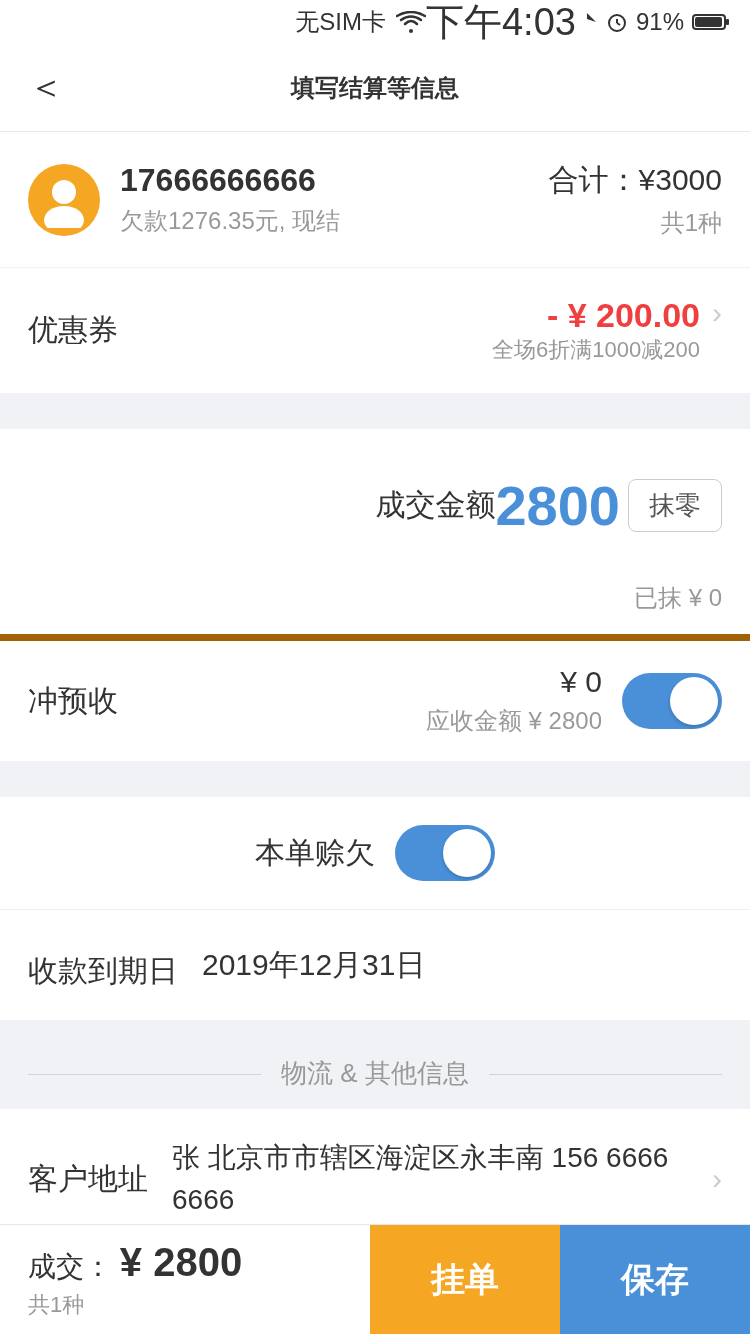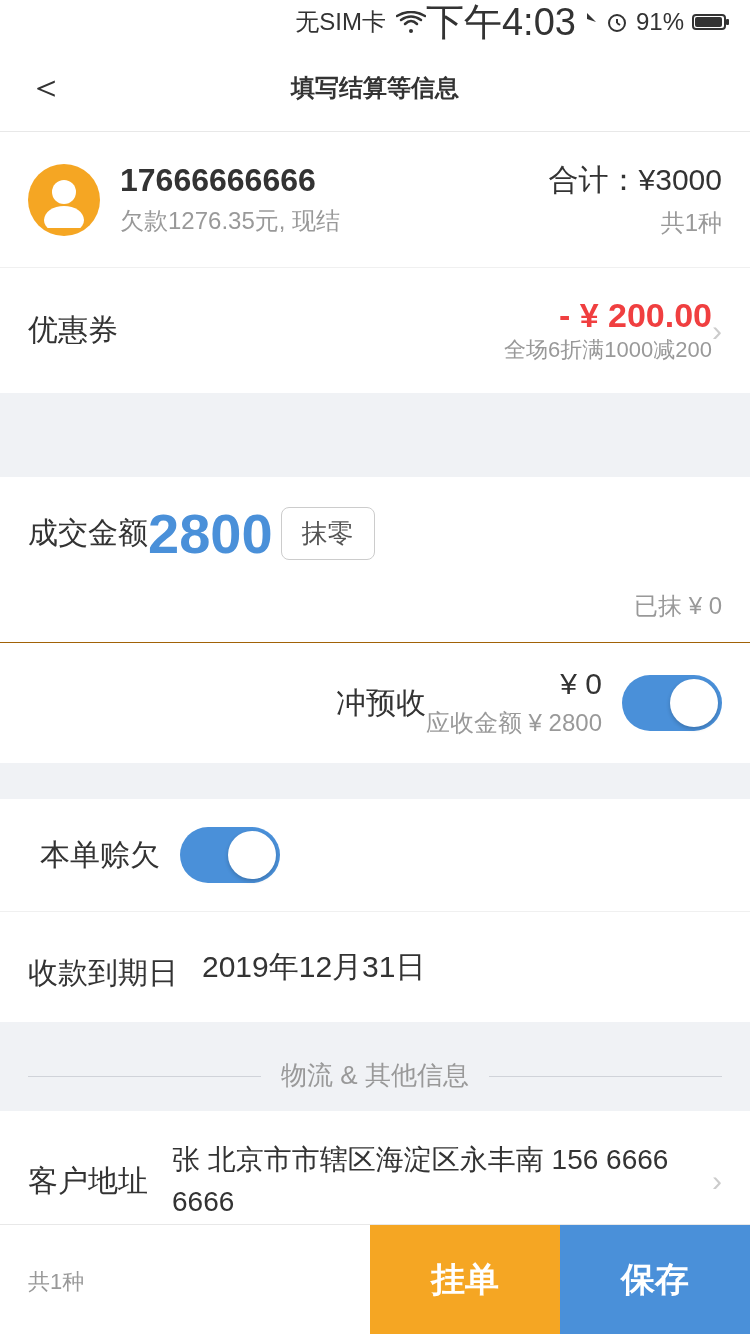--- a/index.html
+++ b/index.html
@@ -90,65 +90,64 @@
 
     
     .row {
       display: flex;
       align-items: center;
       justify-content: space-between;
       padding: 28px 28px;
       border-top: 1px solid #f0f0f0;
     }
     .row-label { font-size: 30px; color: #333; }
-    .row-right { display: flex; align-items: center; text-align: right; }
+    .row-right { display: flex; align-items: flex-start; gap: 12px; text-align: right; }
     .coupon-amount { font-size: 34px; color: #f03f40; font-weight: 600; }
     .coupon-desc { font-size: 22px; color: #999; }
     .chevron-right {
       font-size: 30px;
       color: #ccc;
     }
 
     
     .section-divider {
       height: 18px;
       background: #f0f2f5;
     }
 
     
     .amount-row {
       display: flex;
       align-items: center;
-      justify-content: flex-start;
-      padding: 24px 28px;
-      background: #fff;
-      margin-top: 48px;
+      justify-content: flex-end;
+      padding: 44px 28px;
+      background: #fff;
     }
     .amount-label { font-size: 30px; color: #333; }
     .amount-value-group { display: flex; align-items: center; gap: 8px; }
     .amount-value { font-size: 56px; color: #4a90d9; font-weight: 700; }
     .round-btn {
       border: 1px solid #ccc;
       border-radius: 8px;
       padding: 8px 20px;
       font-size: 26px;
       color: #555;
       background: #fff;
       cursor: pointer;
     }
     .amount-sub { font-size: 24px; color: #999; text-align: right; padding: 0 28px 20px; }
 
     
     .toggle-row {
       display: flex;
       align-items: center;
-      justify-content: flex-end;
+      justify-content: space-between;
       padding: 24px 28px;
       background: #fff;
-      border-top: 1px solid #a16207;
+      border-top: 7px solid #a16207;
     }
     .toggle-label { font-size: 30px; color: #333; }
     .toggle-right { display: flex; flex-direction: column; align-items: flex-end; gap: 6px; }
     .toggle-amount { font-size: 30px; color: #333; }
     .toggle-sub { font-size: 24px; color: #999; }
 
     
     .toggle-switch {
       width: 100px;
       height: 56px;
@@ -172,22 +171,22 @@
     }
     .toggle-row-inner {
       display: flex;
       align-items: center;
     }
 
     
     .section-row {
       display: flex;
       align-items: center;
-      justify-content: flex-start;
-      padding: 28px 40px;
+      justify-content: center;
+      padding: 28px 28px;
       background: #fff;
     }
 
     
     .due-date-row {
       display: flex;
       align-items: center;
       padding: 28px 28px;
       background: #fff;
       border-top: 1px solid #f0f0f0;
@@ -389,17 +388,21 @@
       <span class="address-value">张 北京市市辖区海淀区永丰南 156 6666 6666</span>
       <span class="address-chevron">›</span>
     </div>
   </div>
 
   <div style="height: 200px; background: #f0f2f5;"></div>
 </div>
 
 <div class="bottom-bar">
   <div class="bottom-summary">
+    <div>
+      <span class="bottom-summary-top">成交：</span>
+      <span class="bottom-summary-amount">¥ 2800</span>
+    </div>
     <div class="bottom-summary-count">共1种</div>
   </div>
   <div class="bottom-btn btn-hold">挂单</div>
   <div class="bottom-btn btn-save">保存</div>
 </div>
 
 </body></html>

